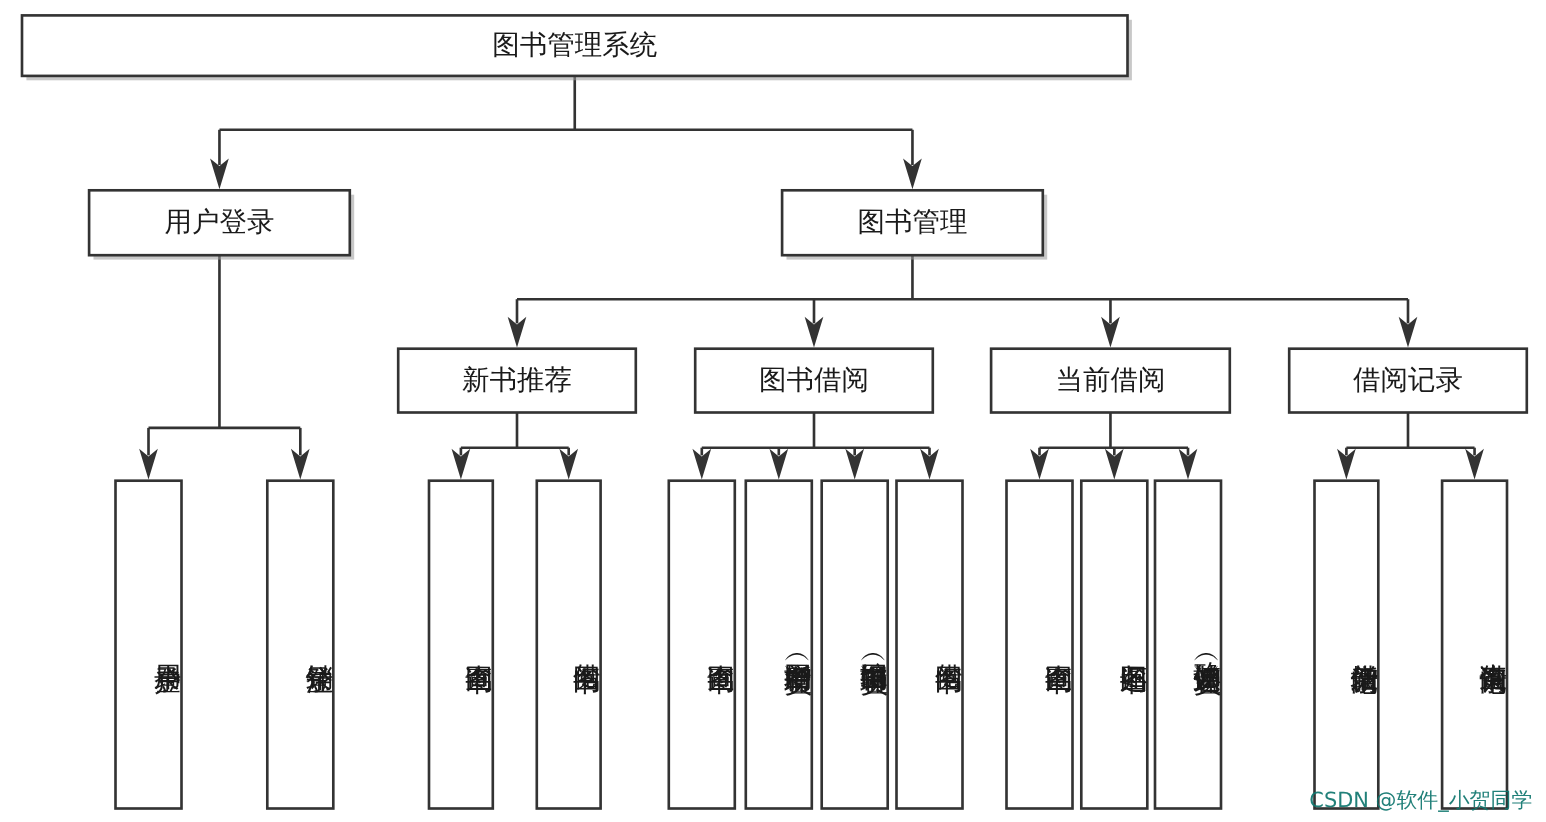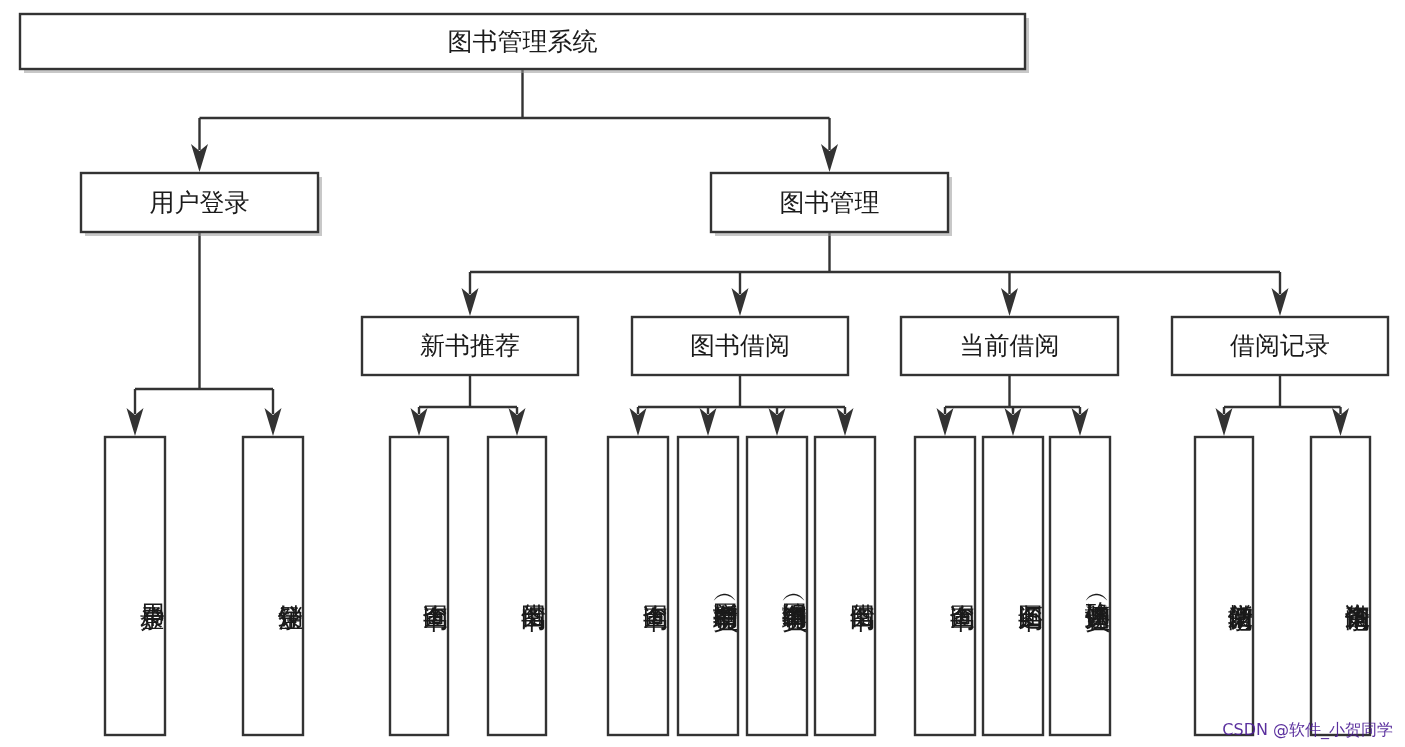--- a/index.html
+++ b/index.html
@@ -65,22 +65,22 @@
     display: flex;
     align-items: flex-start;
     justify-content: center;
     pointer-events: none;
   }
   .watermark {
     position: absolute;
     right: 12px;
     bottom: 6px;
     font-family: "DejaVu Sans", "Liberation Sans", sans-serif;
-    font-size: 16px;
-    color: #4c1d95;
+    font-size: 19px;
+    color: #0f766e;
     opacity: 0.92;
     white-space: nowrap;
     user-select: none;
   }
 </style>
 </head>
 <body>
 
 <div id="diagram-root">
 

